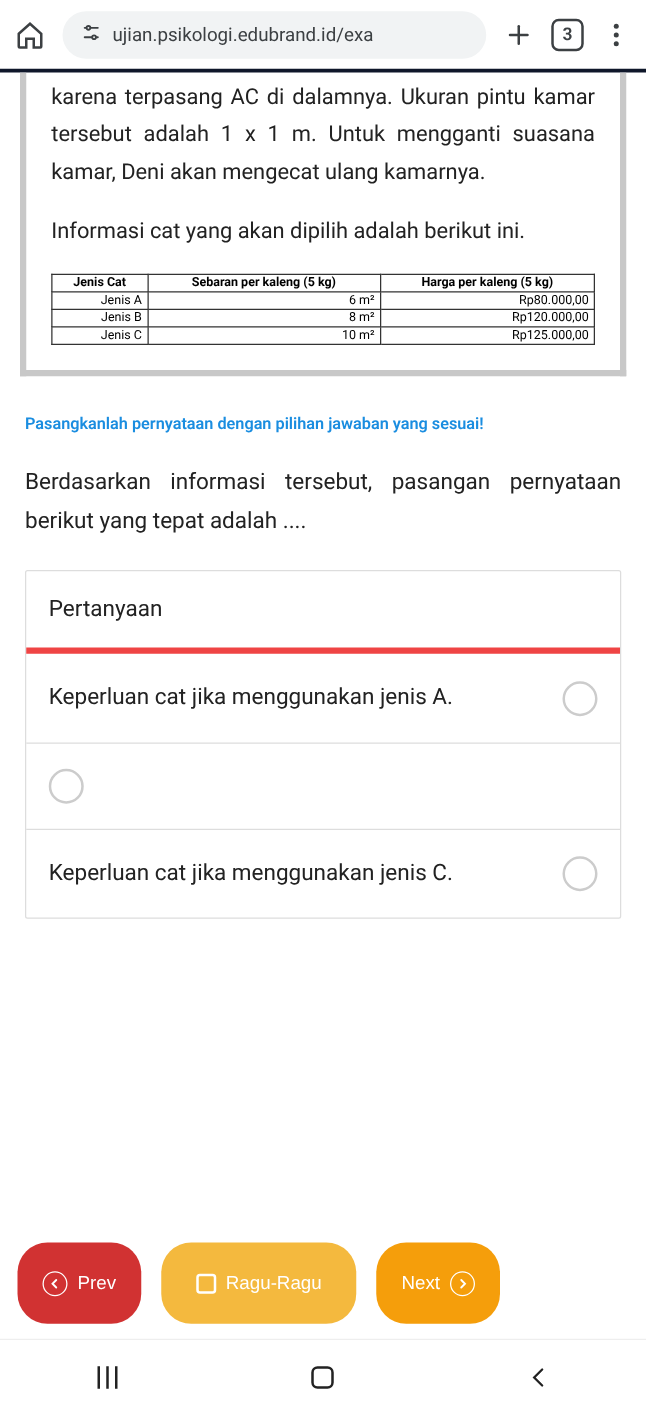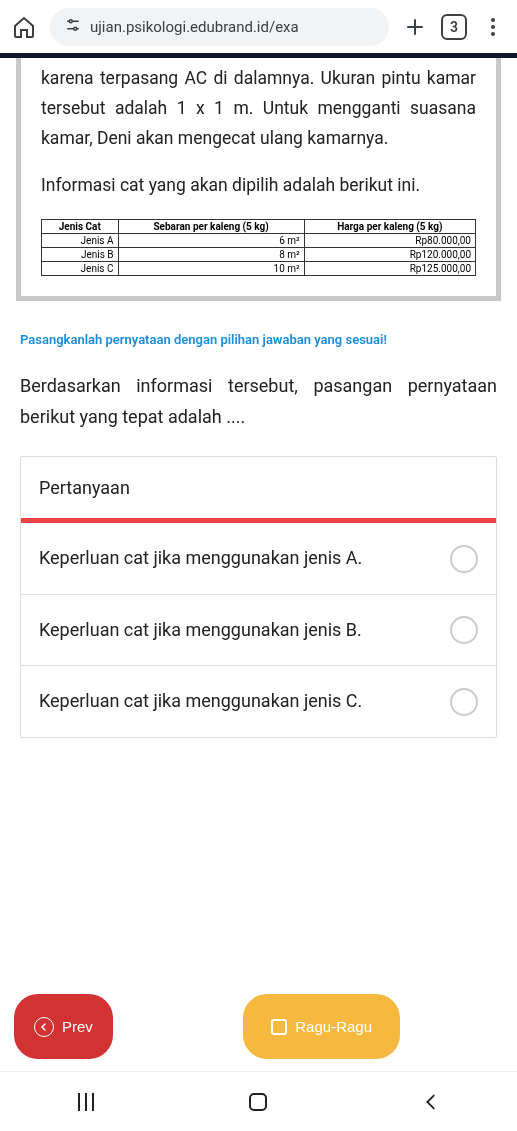--- a/index.html
+++ b/index.html
@@ -14,21 +14,21 @@
       background: #fff;
       display: flex;
       flex-direction: column;
       overflow: hidden;
     }
     .browser-bar {
       display: flex;
       align-items: center;
       padding: 10px 12px;
       gap: 14px;
-      border-bottom: 5px solid #0f172a;
+      border-bottom: 3px solid #0f172a;
       height: 58px;
     }
     .browser-bar .home-icon {
       width: 24px;
       height: 24px;
     }
     .url-pill {
       flex: 1;
       background: #f1f3f4;
       border-radius: 20px;
@@ -325,21 +325,20 @@
 
   <div class="subquestion">Berdasarkan informasi tersebut, pasangan pernyataan berikut yang tepat adalah ....</div>
 
   <div class="answer-table">
     <div class="answer-header">Pertanyaan</div>
     <div class="answer-row">
       <div class="answer-text">Keperluan cat jika menggunakan jenis A.</div>
       <div class="answer-radio"></div>
     </div>
     <div class="answer-row">
-      <div class="answer-text">Keperluan cat jika menggunakan jenis B.</div>
       <div class="answer-radio"></div>
     </div>
     <div class="answer-row">
       <div class="answer-text">Keperluan cat jika menggunakan jenis C.</div>
       <div class="answer-radio"></div>
     </div>
   </div>
 </div>
 
 <div class="bottom-nav">
@@ -348,20 +347,28 @@
       <svg viewBox="0 0 10 10" width="10" height="10" fill="none" stroke="#fff" stroke-width="1.5" stroke-linecap="round">
         <path d="M6 2l-3 3 3 3"></path>
       </svg>
     </span>
     <span>Prev</span>
   </button>
   <button class="nav-btn btn-ragu">
     <span class="checkbox-icon"></span>
     <span>Ragu-Ragu</span>
   </button>
+  <button class="nav-btn btn-next">
+    <span>Next</span>
+    <span class="circle-icon">
+      <svg viewBox="0 0 10 10" width="10" height="10" fill="none" stroke="#fff" stroke-width="1.5" stroke-linecap="round">
+        <path d="M4 2l3 3-3 3"></path>
+      </svg>
+    </span>
+  </button>
 </div>
 
 <div class="system-nav">
   <div class="sys-icon">
     <div class="three-lines">
         <span></span>
         <span></span>
         <span></span>
       </div>
   </div>

